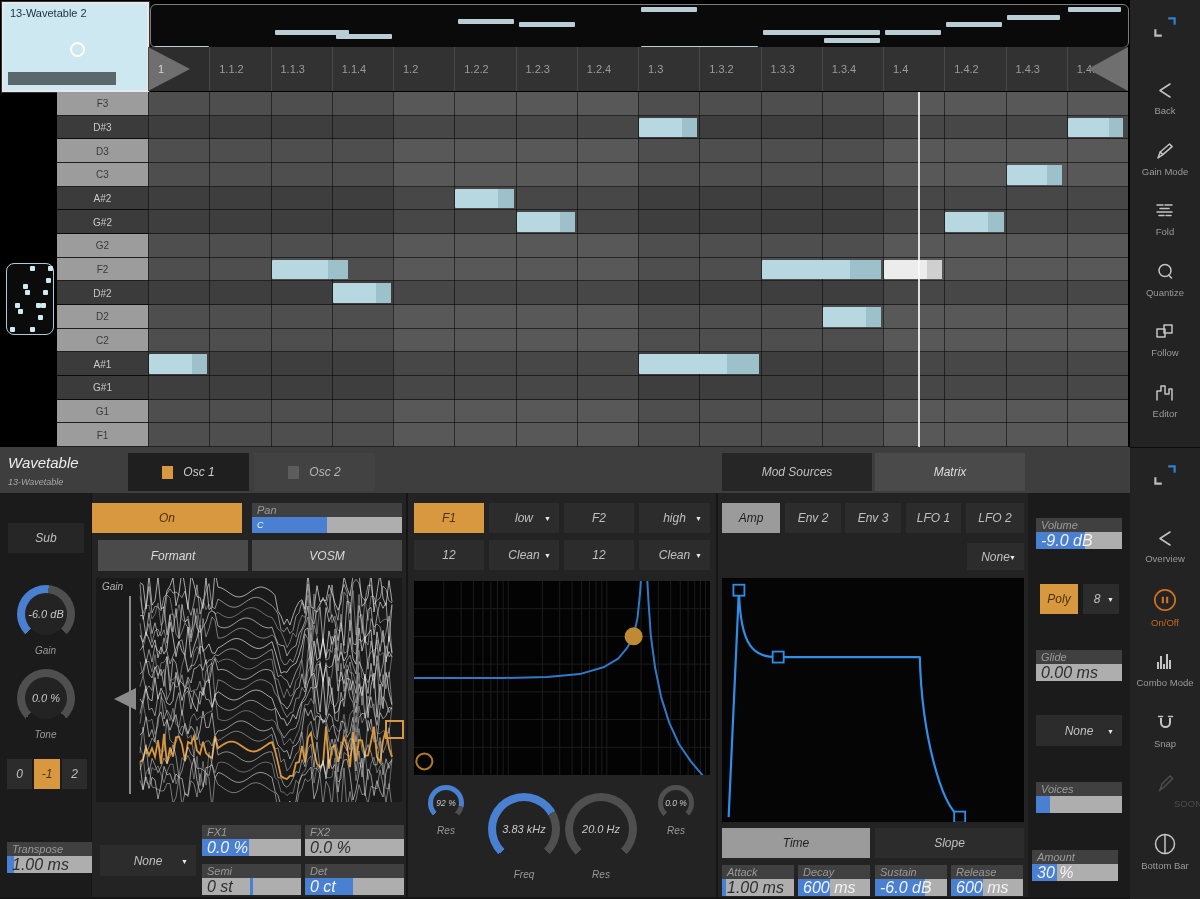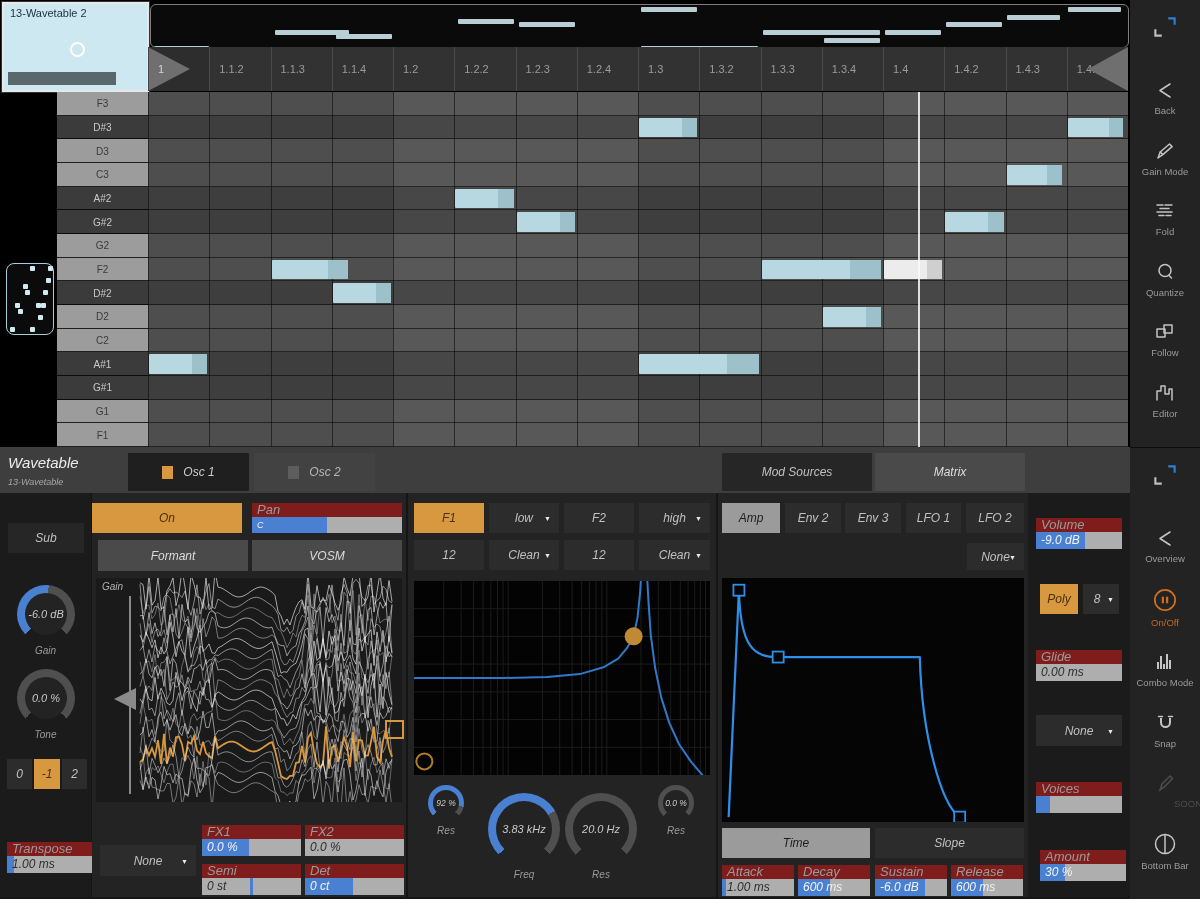--- a/index.html
+++ b/index.html
@@ -64,25 +64,25 @@
   .panel{position:absolute;background:#232323;}
   .btn{position:absolute;display:flex;align-items:center;justify-content:center;font-size:12px;
       color:#c0c0c0;background:#2c2c2c;box-sizing:border-box;}
   .btn.orange{background:#d8983f;color:#4a3208;}
   .btn.mid{background:#4a4a4a;color:#dcdcdc;}
   .btn.active-light{background:#9b9b9b;color:#1e1e1e;}
   .dd{position:absolute;background:#2c2c2c;color:#c0c0c0;font-size:12px;display:flex;
       align-items:center;justify-content:center;box-sizing:border-box;}
   .dd .caret{position:absolute;right:8px;top:50%;transform:translateY(-50%);font-size:7px;color:#e8e8e8;}
   .param{position:absolute;}
-  .plabel{height:14px;background:#7f1d1d;color:#9a9a9a;font-size:13px;line-height:14px;padding-left:5px;}
+  .plabel{height:14px;background:#404040;color:#9a9a9a;font-size:11px;line-height:14px;padding-left:5px;}
   .ptrack{position:relative;height:17px;background:#aeaeae;overflow:hidden;}
   .pfill{position:absolute;left:0;top:0;bottom:0;background:#4a80d1;}
   .pfill.tick{left:48%;width:3px !important;}
-  .pval{position:absolute;left:5px;top:0;line-height:17px;font-size:12px;color:#2e2e2e;z-index:2;}
+  .pval{position:absolute;left:5px;top:0;line-height:17px;font-size:16px;color:#2e2e2e;z-index:2;}
   .pval.light{color:#f2f2f2;}
   .knob{position:absolute;border-radius:50%;}
   .kinner{position:absolute;border-radius:50%;background:#232323;display:flex;align-items:center;
       justify-content:center;color:#c8c8c8;}
   .knob.big .kinner{inset:8px;font-size:11px;}
   .knob.small .kinner{inset:5px;font-size:8.5px;}
   .klabel{position:absolute;text-align:center;color:#9a9a9a;font-size:10px;}
   #wave-display{position:absolute;left:4px;top:85px;width:306px;height:224px;background:#1a1a1a;}
   #wave-gain-lbl{position:absolute;left:6px;top:3px;font-size:10px;color:#b0b0b0;}
   #wave-track{position:absolute;left:33px;top:18px;width:2px;height:198px;background:#8a8a8a;}
@@ -627,21 +627,21 @@
       <div class="dd" style="left:8px;top:222px;width:86px;height:31px;">
         <span>None</span>
         <span class="caret">▼</span>
       </div>
       <div class="param" style="left:8px;top:289px;width:86px;">
         <div class="plabel">Voices</div>
         <div class="ptrack">
           <div class="pfill" style="width: 16%;"></div>
         </div>
       </div>
-      <div class="param" style="left:12px;top:357px;width:86px;">
+      <div class="param" style="left:4px;top:357px;width:86px;">
         <div class="plabel">Amount</div>
         <div class="ptrack">
           <div class="pfill" style="width: 29%;"></div>
           <div class="pval light">30 %</div>
         </div>
       </div>
     </div>
   </div>
 </div>
 

